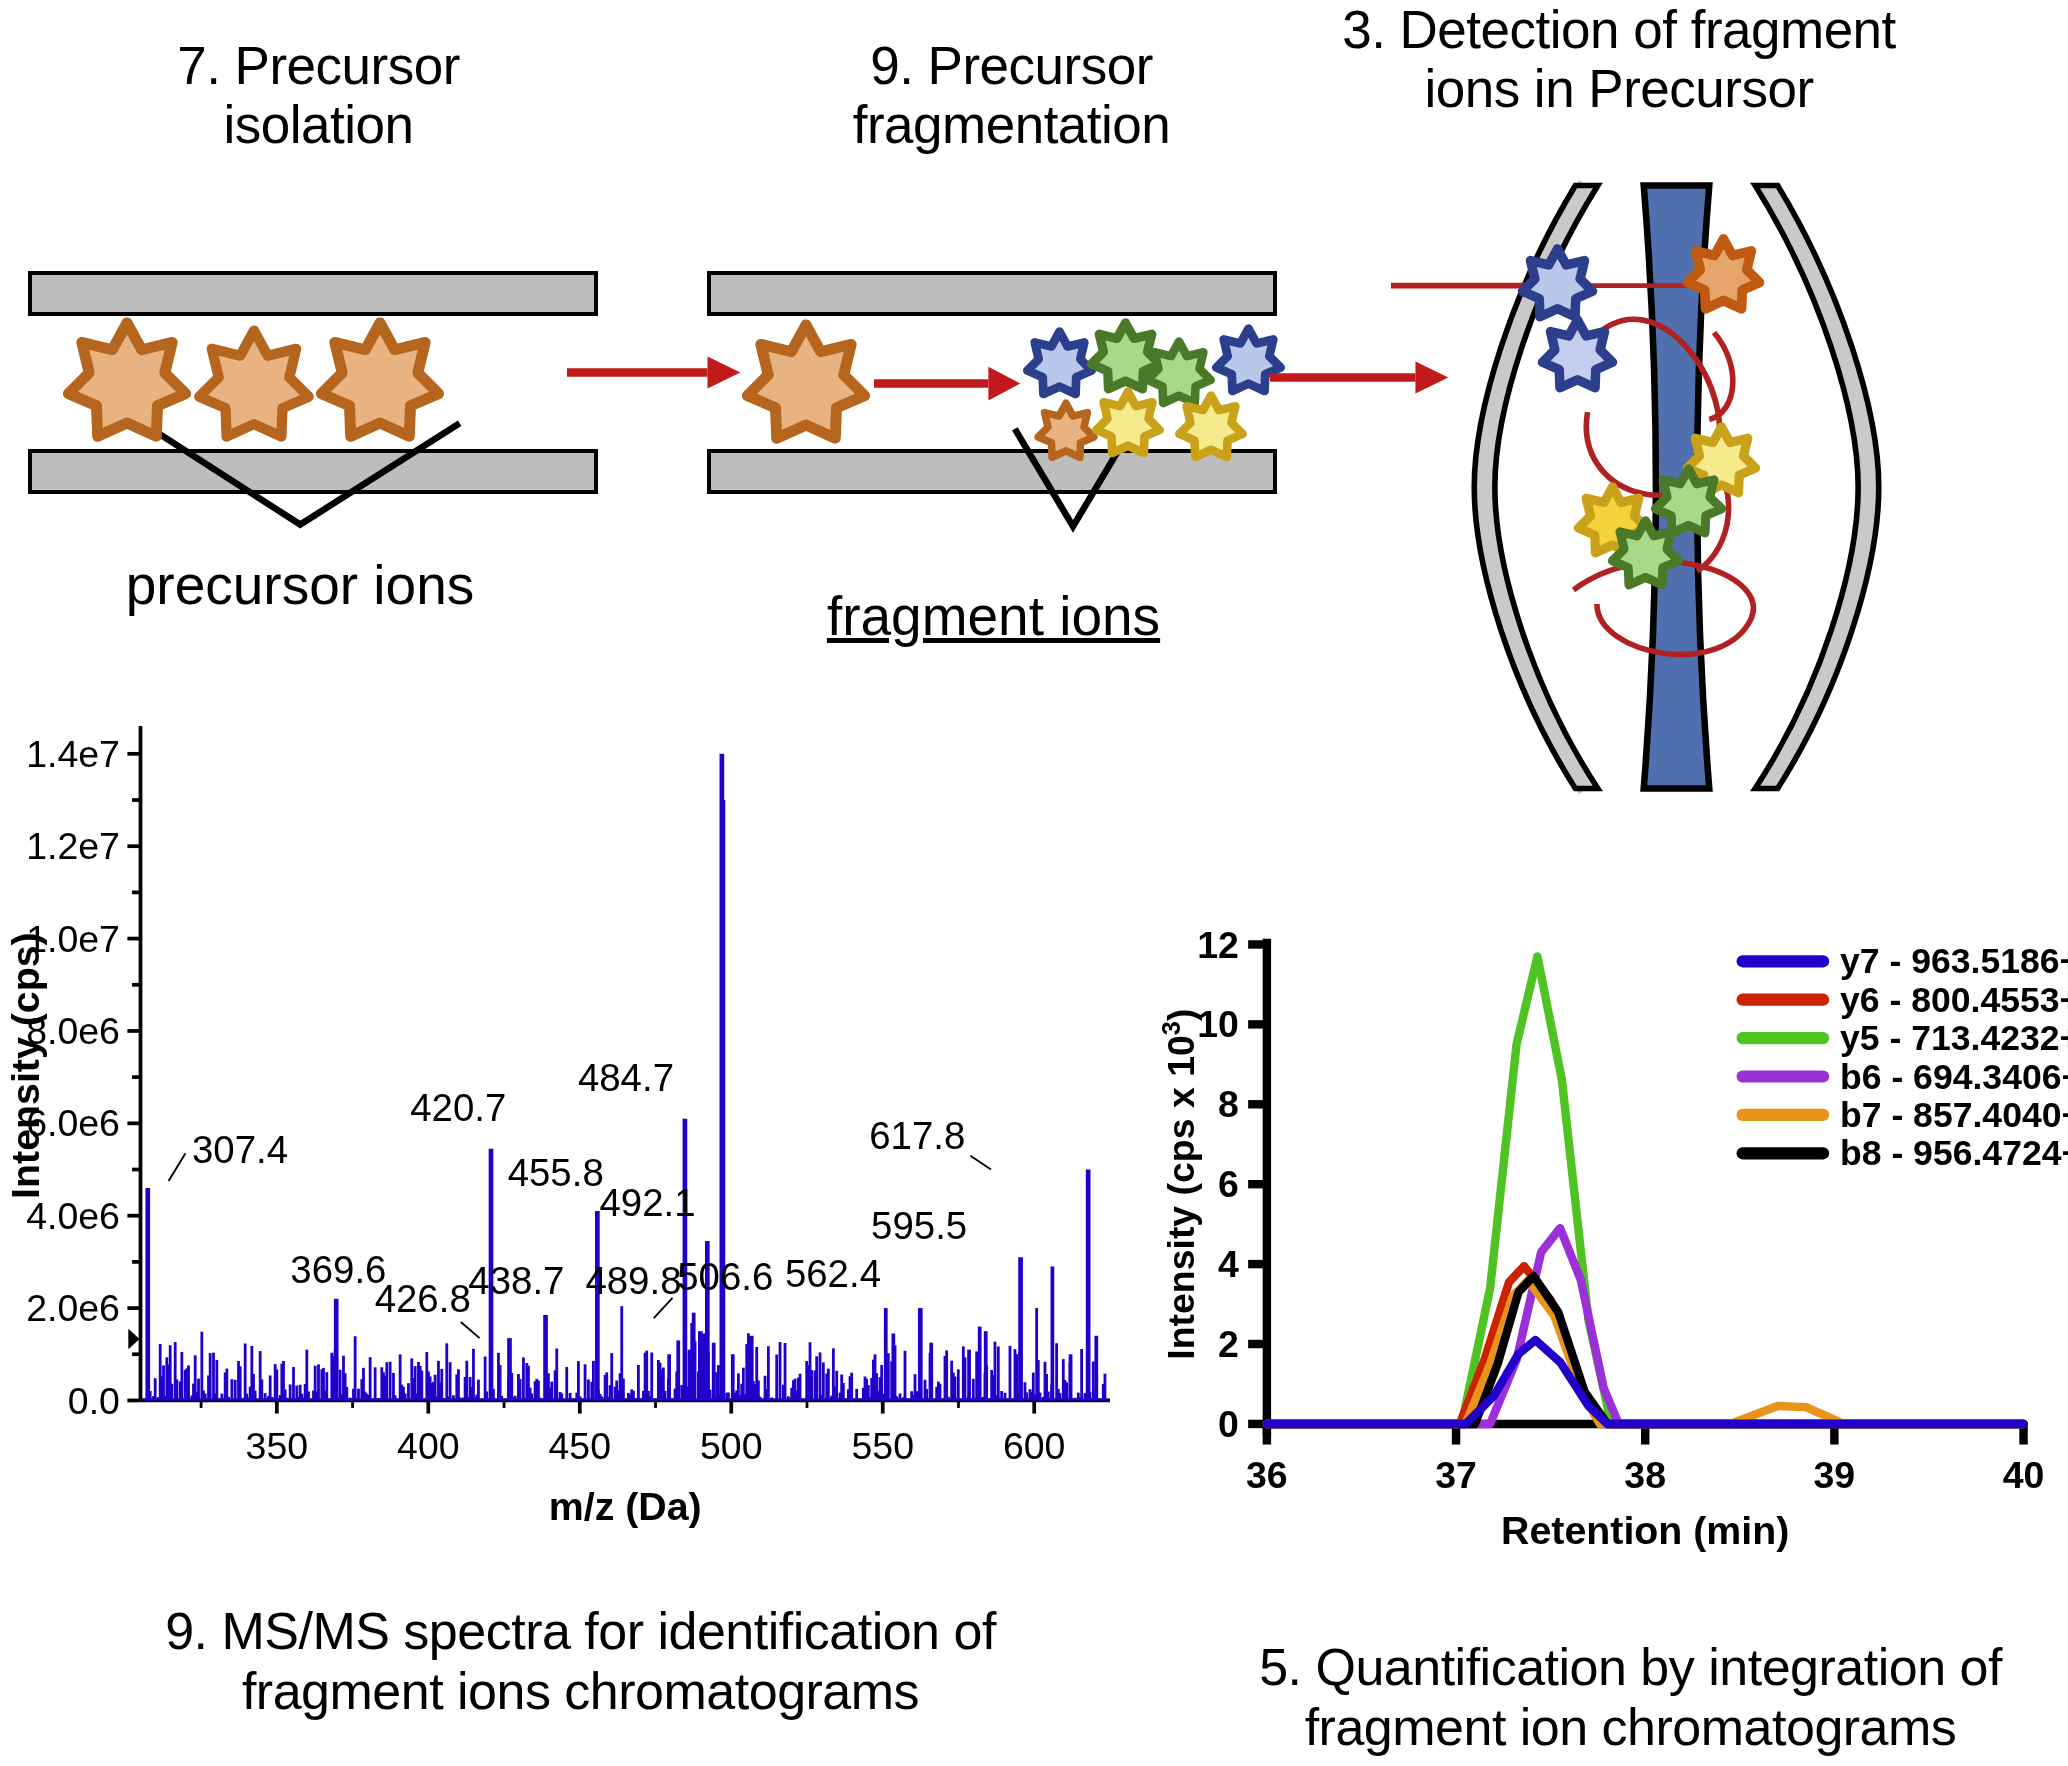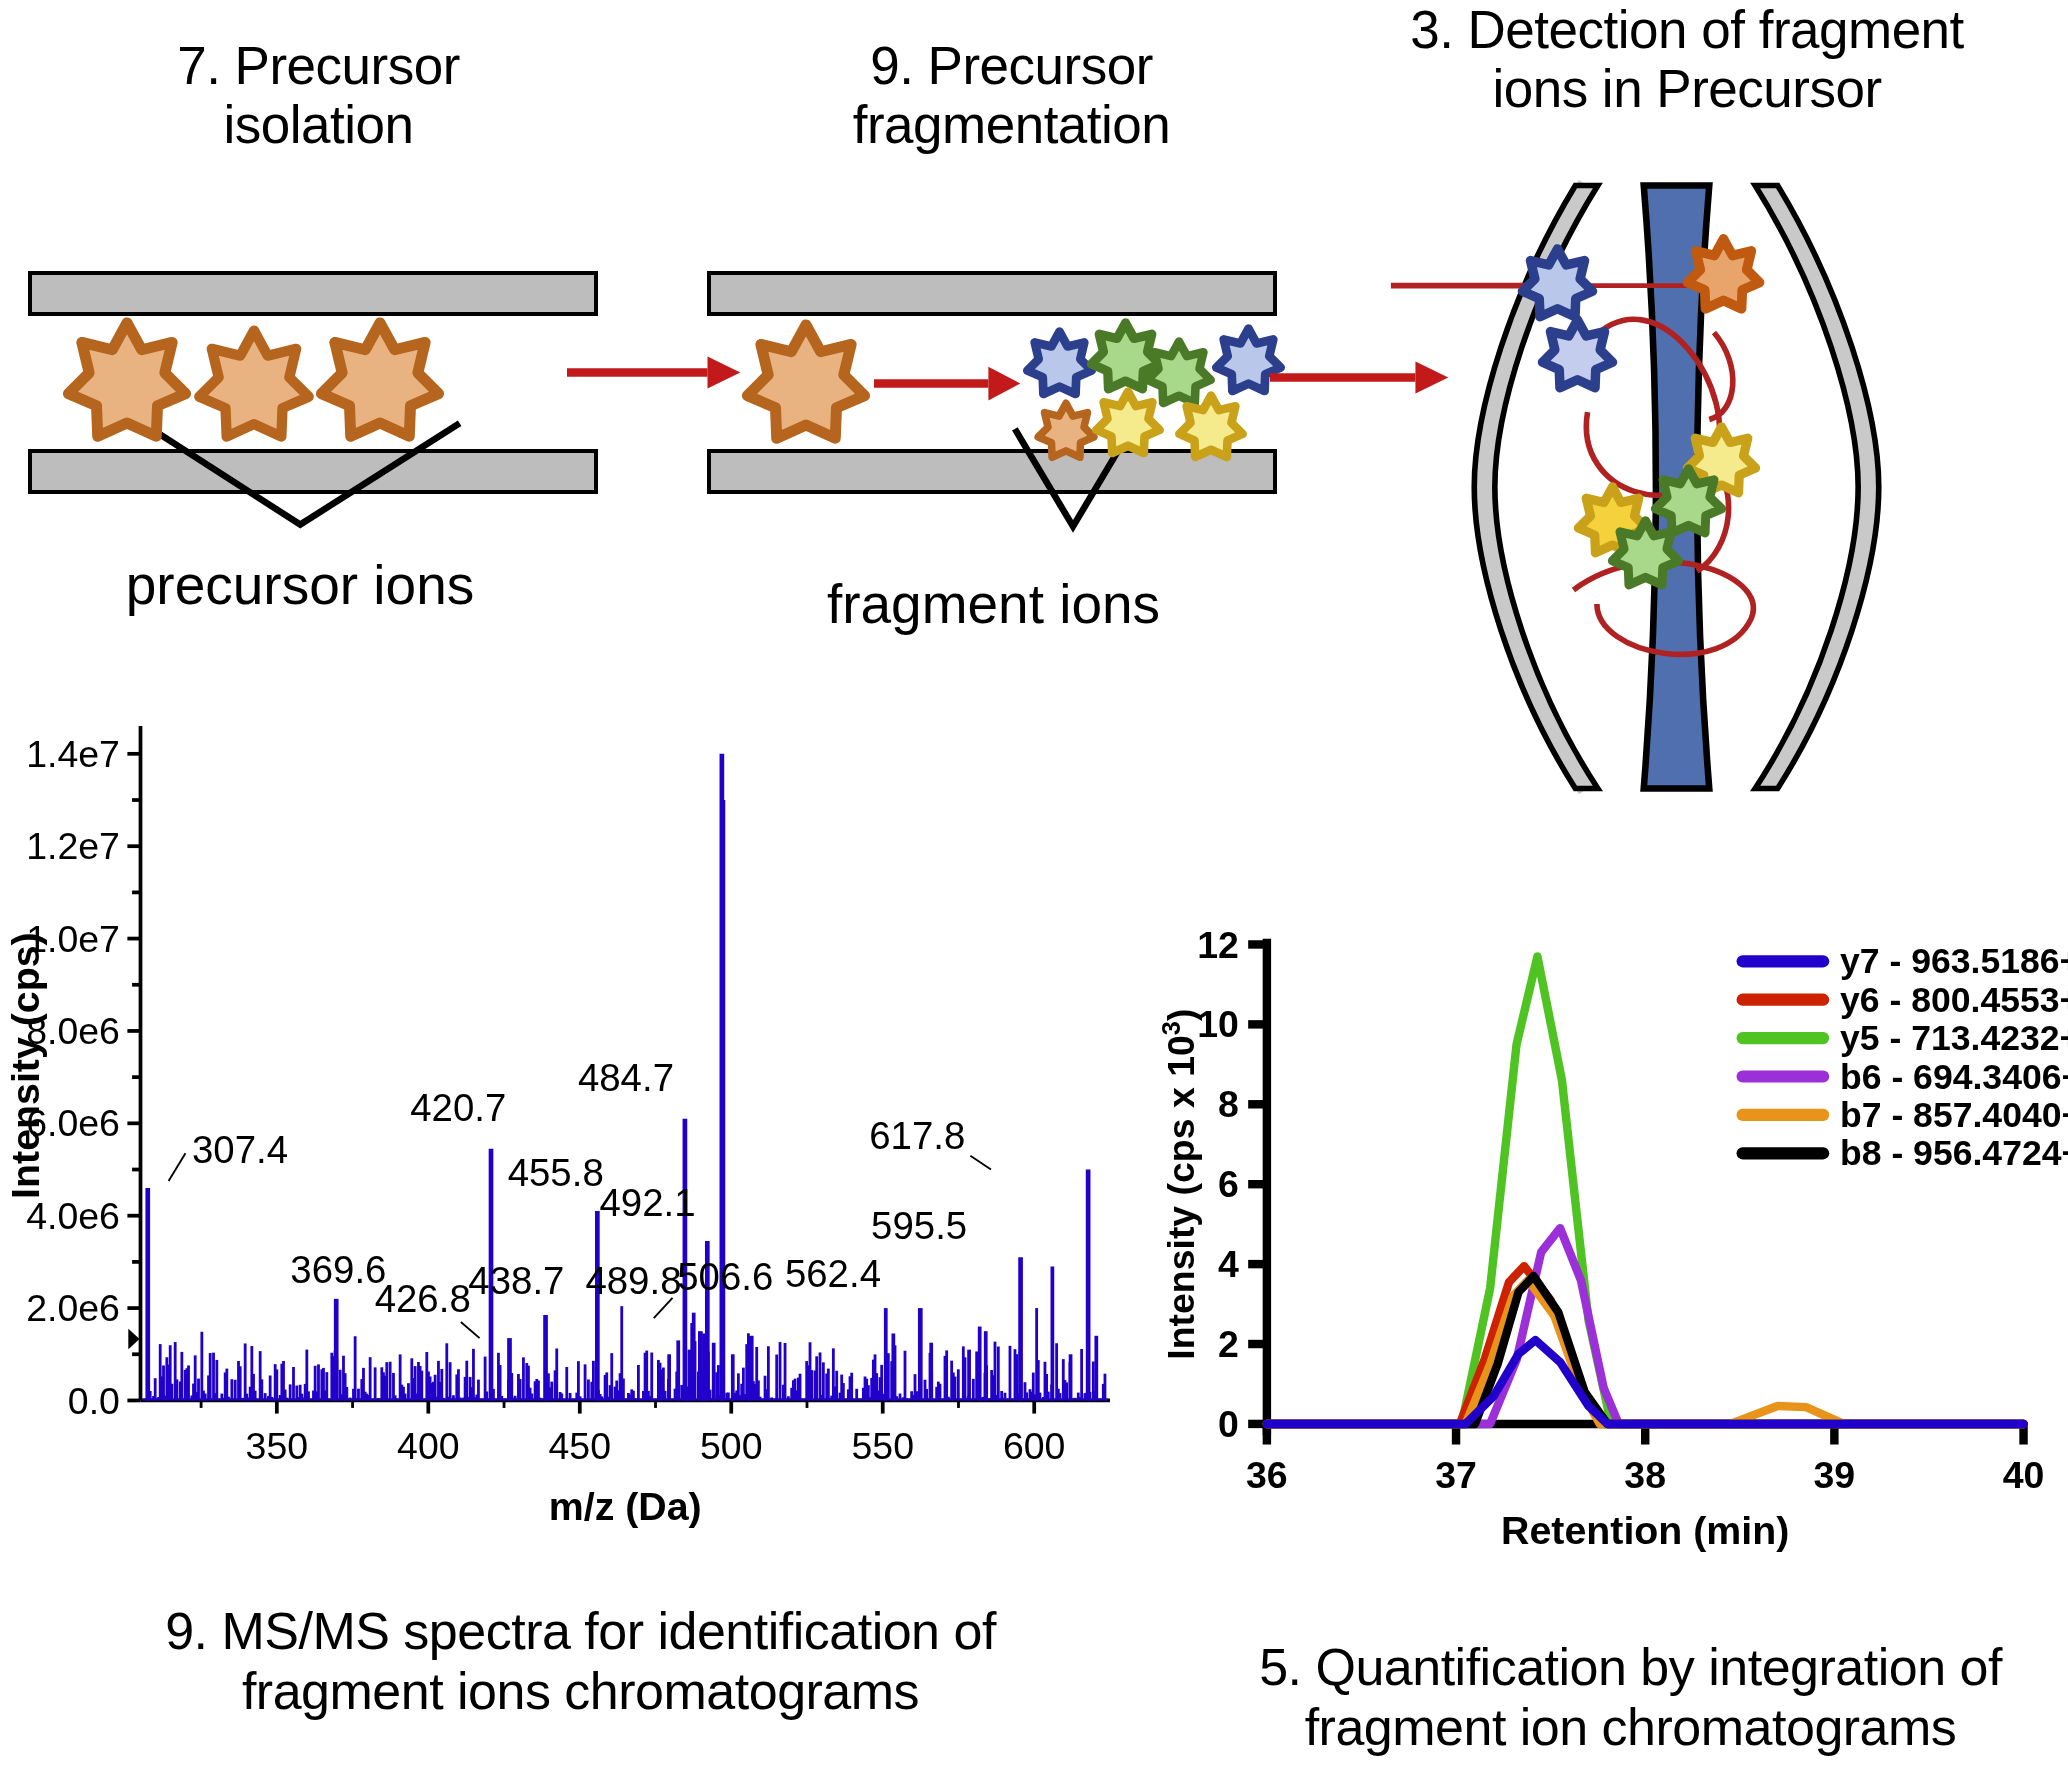--- a/index.html
+++ b/index.html
@@ -23,21 +23,21 @@
 <div class="abs step-title" style="left:56px;top:36px;width:525px;">
   <div>7. Precursor</div>
   <div>isolation</div>
 </div>
 
 <div class="abs step-title" style="left:740px;top:36px;width:543px;">
   <div>9. Precursor</div>
   <div>fragmentation</div>
 </div>
 
-<div class="abs step-title" style="left:1312px;top:0px;width:750px;">
+<div class="abs step-title" style="left:1244px;top:0px;width:750px;">
   <div>3. Detection of fragment</div>
   <div>ions in Precursor</div>
 </div>
 
 <div class="abs" style="left:19px;top:262px;width:600px;height:347px;">
   <div class="abs plate" style="left:9.4px;top:9.4px;width:562px;height:37px;"></div>
   <div class="abs plate" style="left:9.4px;top:187px;width:562px;height:37px;"></div>
 
   <svg class="abs" style="left:0;top:0;" width="600" height="347" viewBox="0 0 640 370">
     <polyline points="132,172 300,280 470,172" fill="none" stroke="#000" stroke-width="7"></polyline>
@@ -95,21 +95,21 @@
     <polygon points="50,4 62,26 87,20 81,45 98,62 75,72 74,97 50,86 26,97 25,72 2,62 19,45 13,20 38,26" fill="#e8b380" stroke="#b5651d" stroke-width="13" stroke-linejoin="round"></polygon>
   </svg>
   <svg class="abs" style="left:397px;top:127px;" width="66" height="66" viewBox="0 0 100 100">
     <polygon points="50,4 62,26 87,20 81,45 98,62 75,72 74,97 50,86 26,97 25,72 2,62 19,45 13,20 38,26" fill="#f5ea8c" stroke="#c9a21a" stroke-width="13" stroke-linejoin="round"></polygon>
   </svg>
   <svg class="abs" style="left:480px;top:131px;" width="66" height="66" viewBox="0 0 100 100">
     <polygon points="50,4 62,26 87,20 81,45 98,62 75,72 74,97 50,86 26,97 25,72 2,62 19,45 13,20 38,26" fill="#f5ea8c" stroke="#c9a21a" stroke-width="13" stroke-linejoin="round"></polygon>
   </svg>
 </div>
 
-<div class="abs ion-label" style="left:778px;top:572px;width:431px;">fragment ions</div>
+<div class="abs ion-label" style="left:778px;top:584px;width:431px;text-decoration:underline;">fragment ions</div>
 
 <svg class="abs" style="left:1270px;top:354px;" width="183" height="47" viewBox="0 0 195 50">
   <line x1="0" y1="25" x2="155" y2="25" stroke="#c21a1a" stroke-width="9"></line>
   <polygon points="155,8 190,25 155,42" fill="#c21a1a"></polygon>
 </svg>
 
 <svg class="abs" style="left:1433px;top:178px;" width="487" height="618" viewBox="0 0 520 660">
 
   <path d="M165,8 C95,120 55,250 55,330 C55,415 95,545 165,652" fill="none" stroke="#c9c9c9" stroke-width="22"></path>
   <path d="M165,8 C95,120 55,250 55,330 C55,415 95,545 165,652" fill="none" stroke="#000" stroke-width="5" stroke-dasharray="0" opacity="0"></path>

